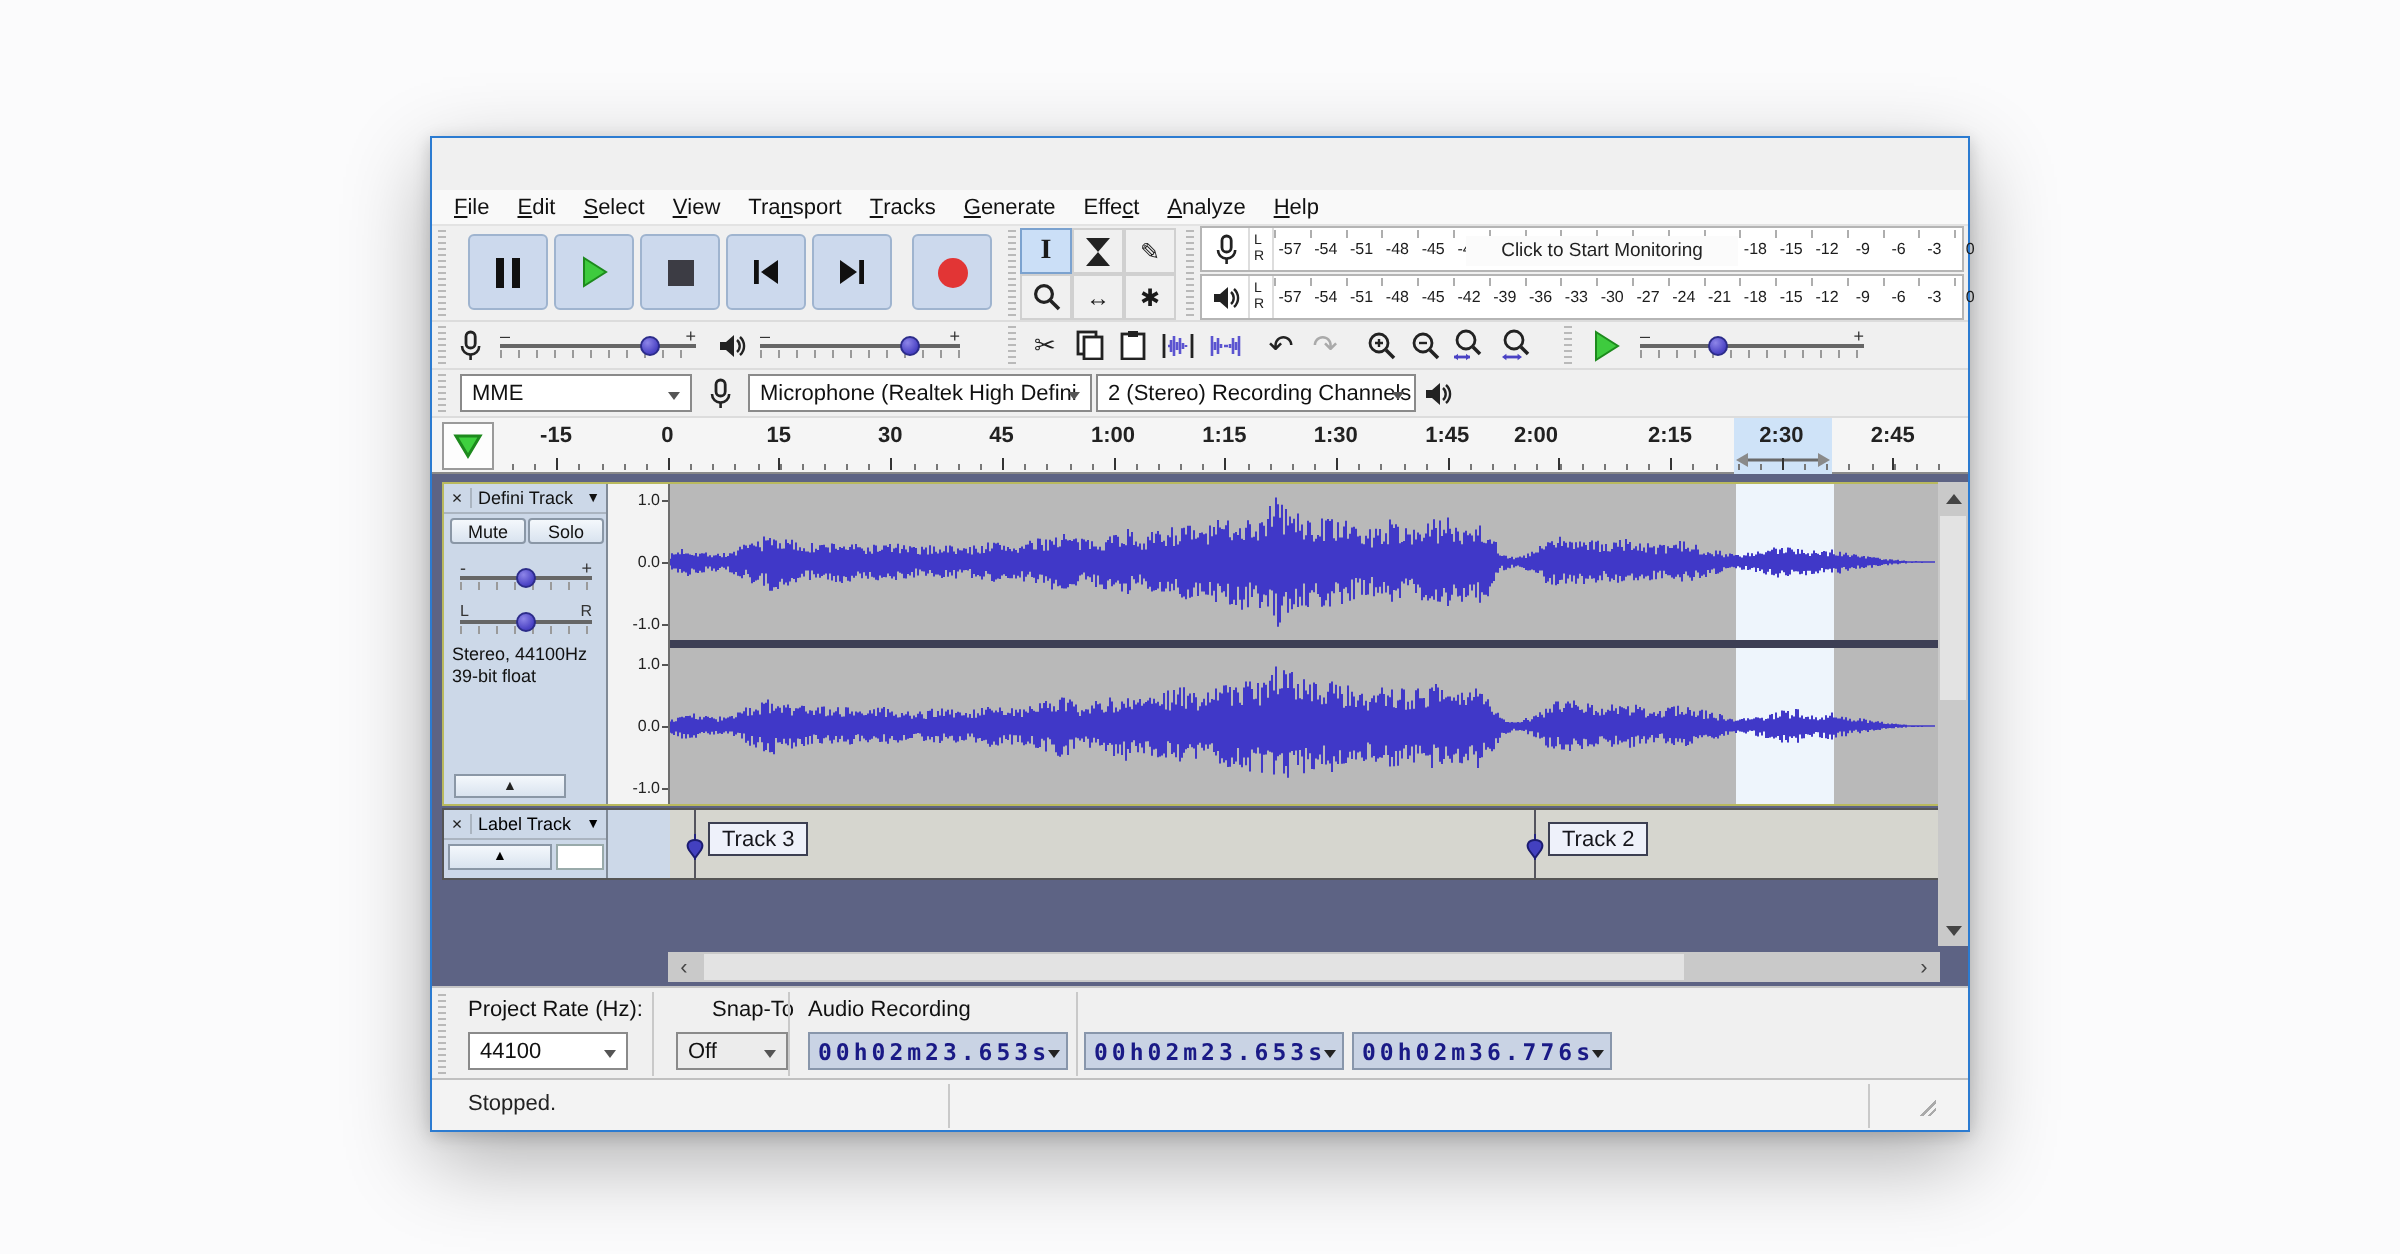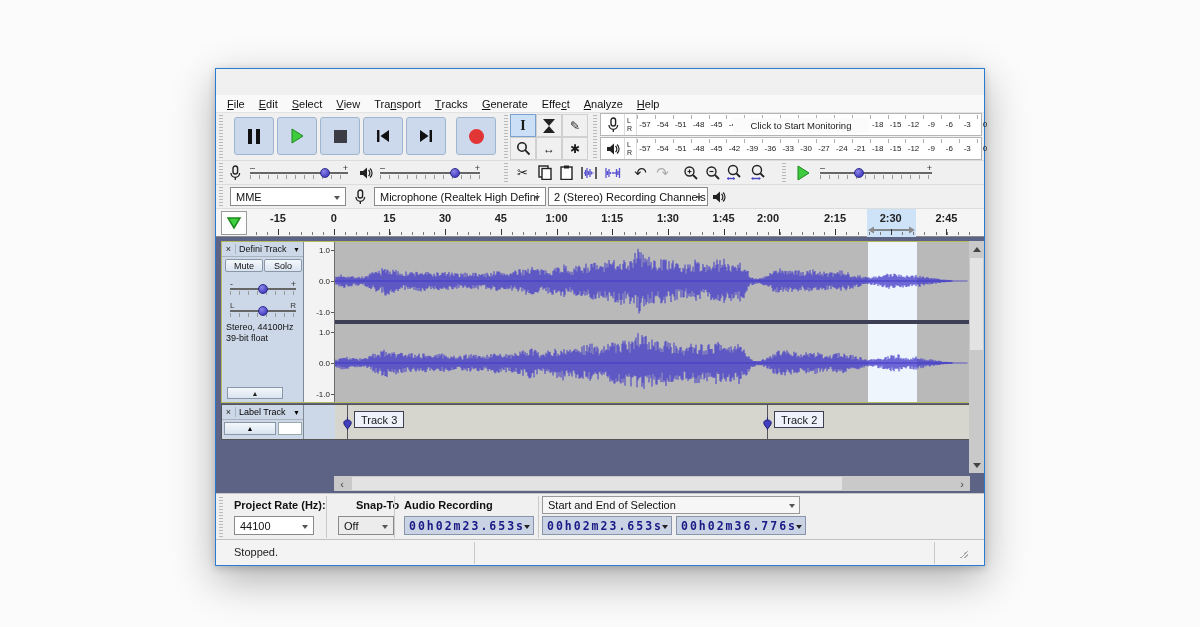--- a/index.html
+++ b/index.html
@@ -118,21 +118,21 @@
   .hthumb { position:absolute; left:18px; top:1px; width:490px; height:13px; background:#e3e3e3; }
   .sb-btn { position:absolute; width:16px; height:15px; background:#c9c9c9; color:#444; font-size:11px;
             display:flex; align-items:center; justify-content:center; }
   .vscroll { position:absolute; left:753px; top:4px; width:15px; height:232px; background:#c9c9c9; }
   .vthumb { position:absolute; left:1px; top:17px; width:13px; height:92px; background:#e3e3e3; }
   .tri-up { width:0;height:0;border-left:4px solid transparent;border-right:4px solid transparent;border-bottom:5px solid #444; }
   .tri-dn { width:0;height:0;border-left:4px solid transparent;border-right:4px solid transparent;border-top:5px solid #444; }
 
   
   .selbar { position:absolute; left:0; top:424px; width:100%; height:46px; background:#f0f0f0; border-top:1px solid #c6c6c6; font-size:11px; color:#111; }
-  .sb-label { position:absolute; top:5px; white-space:nowrap;font-weight:bold; }
+  .sb-label { position:absolute; top:5px; white-space:nowrap; }
   .vsep { position:absolute; top:2px; width:1px; height:42px; background:#c9c9c9; }
   .timefield { position:absolute; top:22px; height:19px; background:#c9d3e4; border:1px solid #8896ab;
                font-family:"DejaVu Sans Mono",monospace; font-size:11.5px; font-weight:bold; color:#1a1a86;
                display:flex; align-items:center; padding:0 12px 0 4px; letter-spacing:2px; white-space:nowrap; }
   .timefield .chev { position:absolute; right:3px; top:8px; width:0; height:0;
                border-left:3px solid transparent; border-right:3px solid transparent; border-top:4px solid #222; }
   .seldrop { position:absolute; left:326px; top:2px; width:258px; height:18px; border:1px solid #999; background:#f6f6f6;
              display:flex; align-items:center; padding:0 16px 0 5px; }
   .seldrop .chev { position:absolute; right:4px; top:7px; width:0; height:0;
              border-left:3.5px solid transparent; border-right:3.5px solid transparent; border-top:4px solid #555; }
@@ -663,24 +663,20 @@
       <span>Off</span>
         <span class="chev"></span>
     </div>
     <div class="vsep" style="left:178px"></div>
     <span class="sb-label" style="left:188px">Audio Recording</span>
     <div class="timefield" style="left:188px;width:130px">
       <span>00h02m23.653s</span>
         <span class="chev"></span>
     </div>
     <div class="vsep" style="left:322px"></div>
-    <div class="seldrop">
-      <span>Start and End of Selection</span>
-        <span class="chev"></span>
-    </div>
     <div class="timefield" style="left:326px;width:130px">
       <span>00h02m23.653s</span>
         <span class="chev"></span>
     </div>
     <div class="timefield" style="left:460px;width:130px">
       <span>00h02m36.776s</span>
         <span class="chev"></span>
     </div>
   </div>
 

